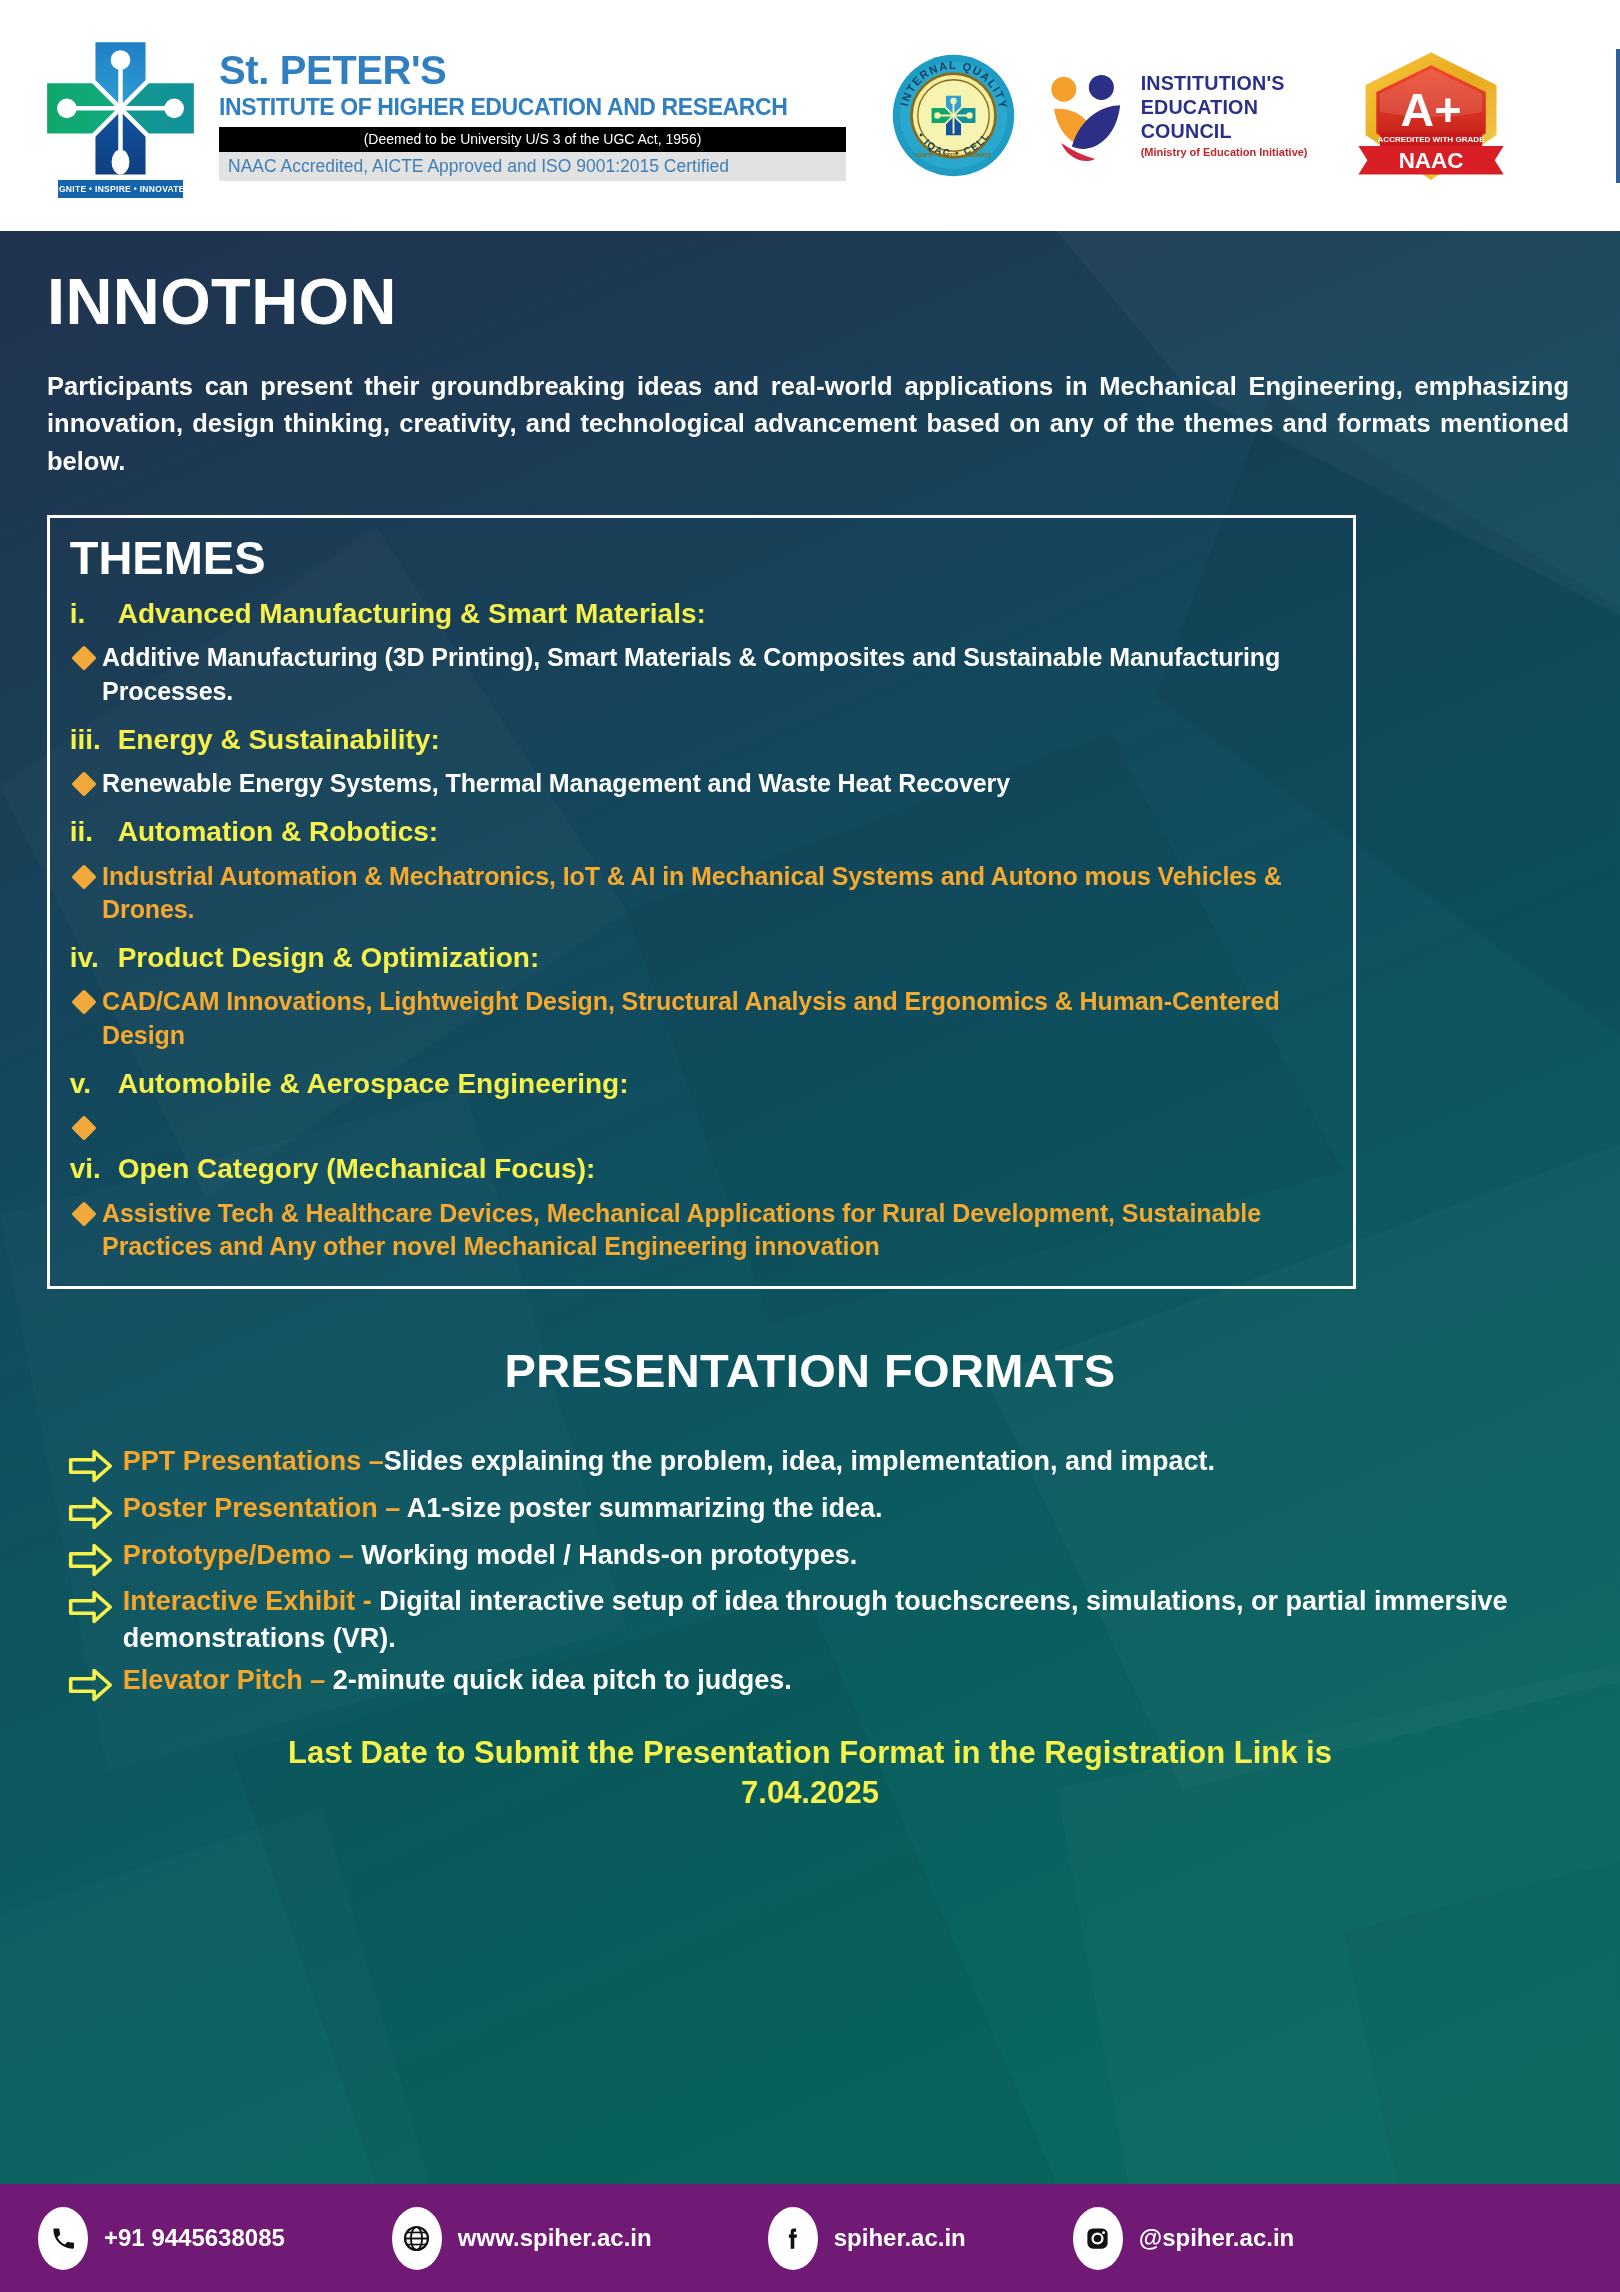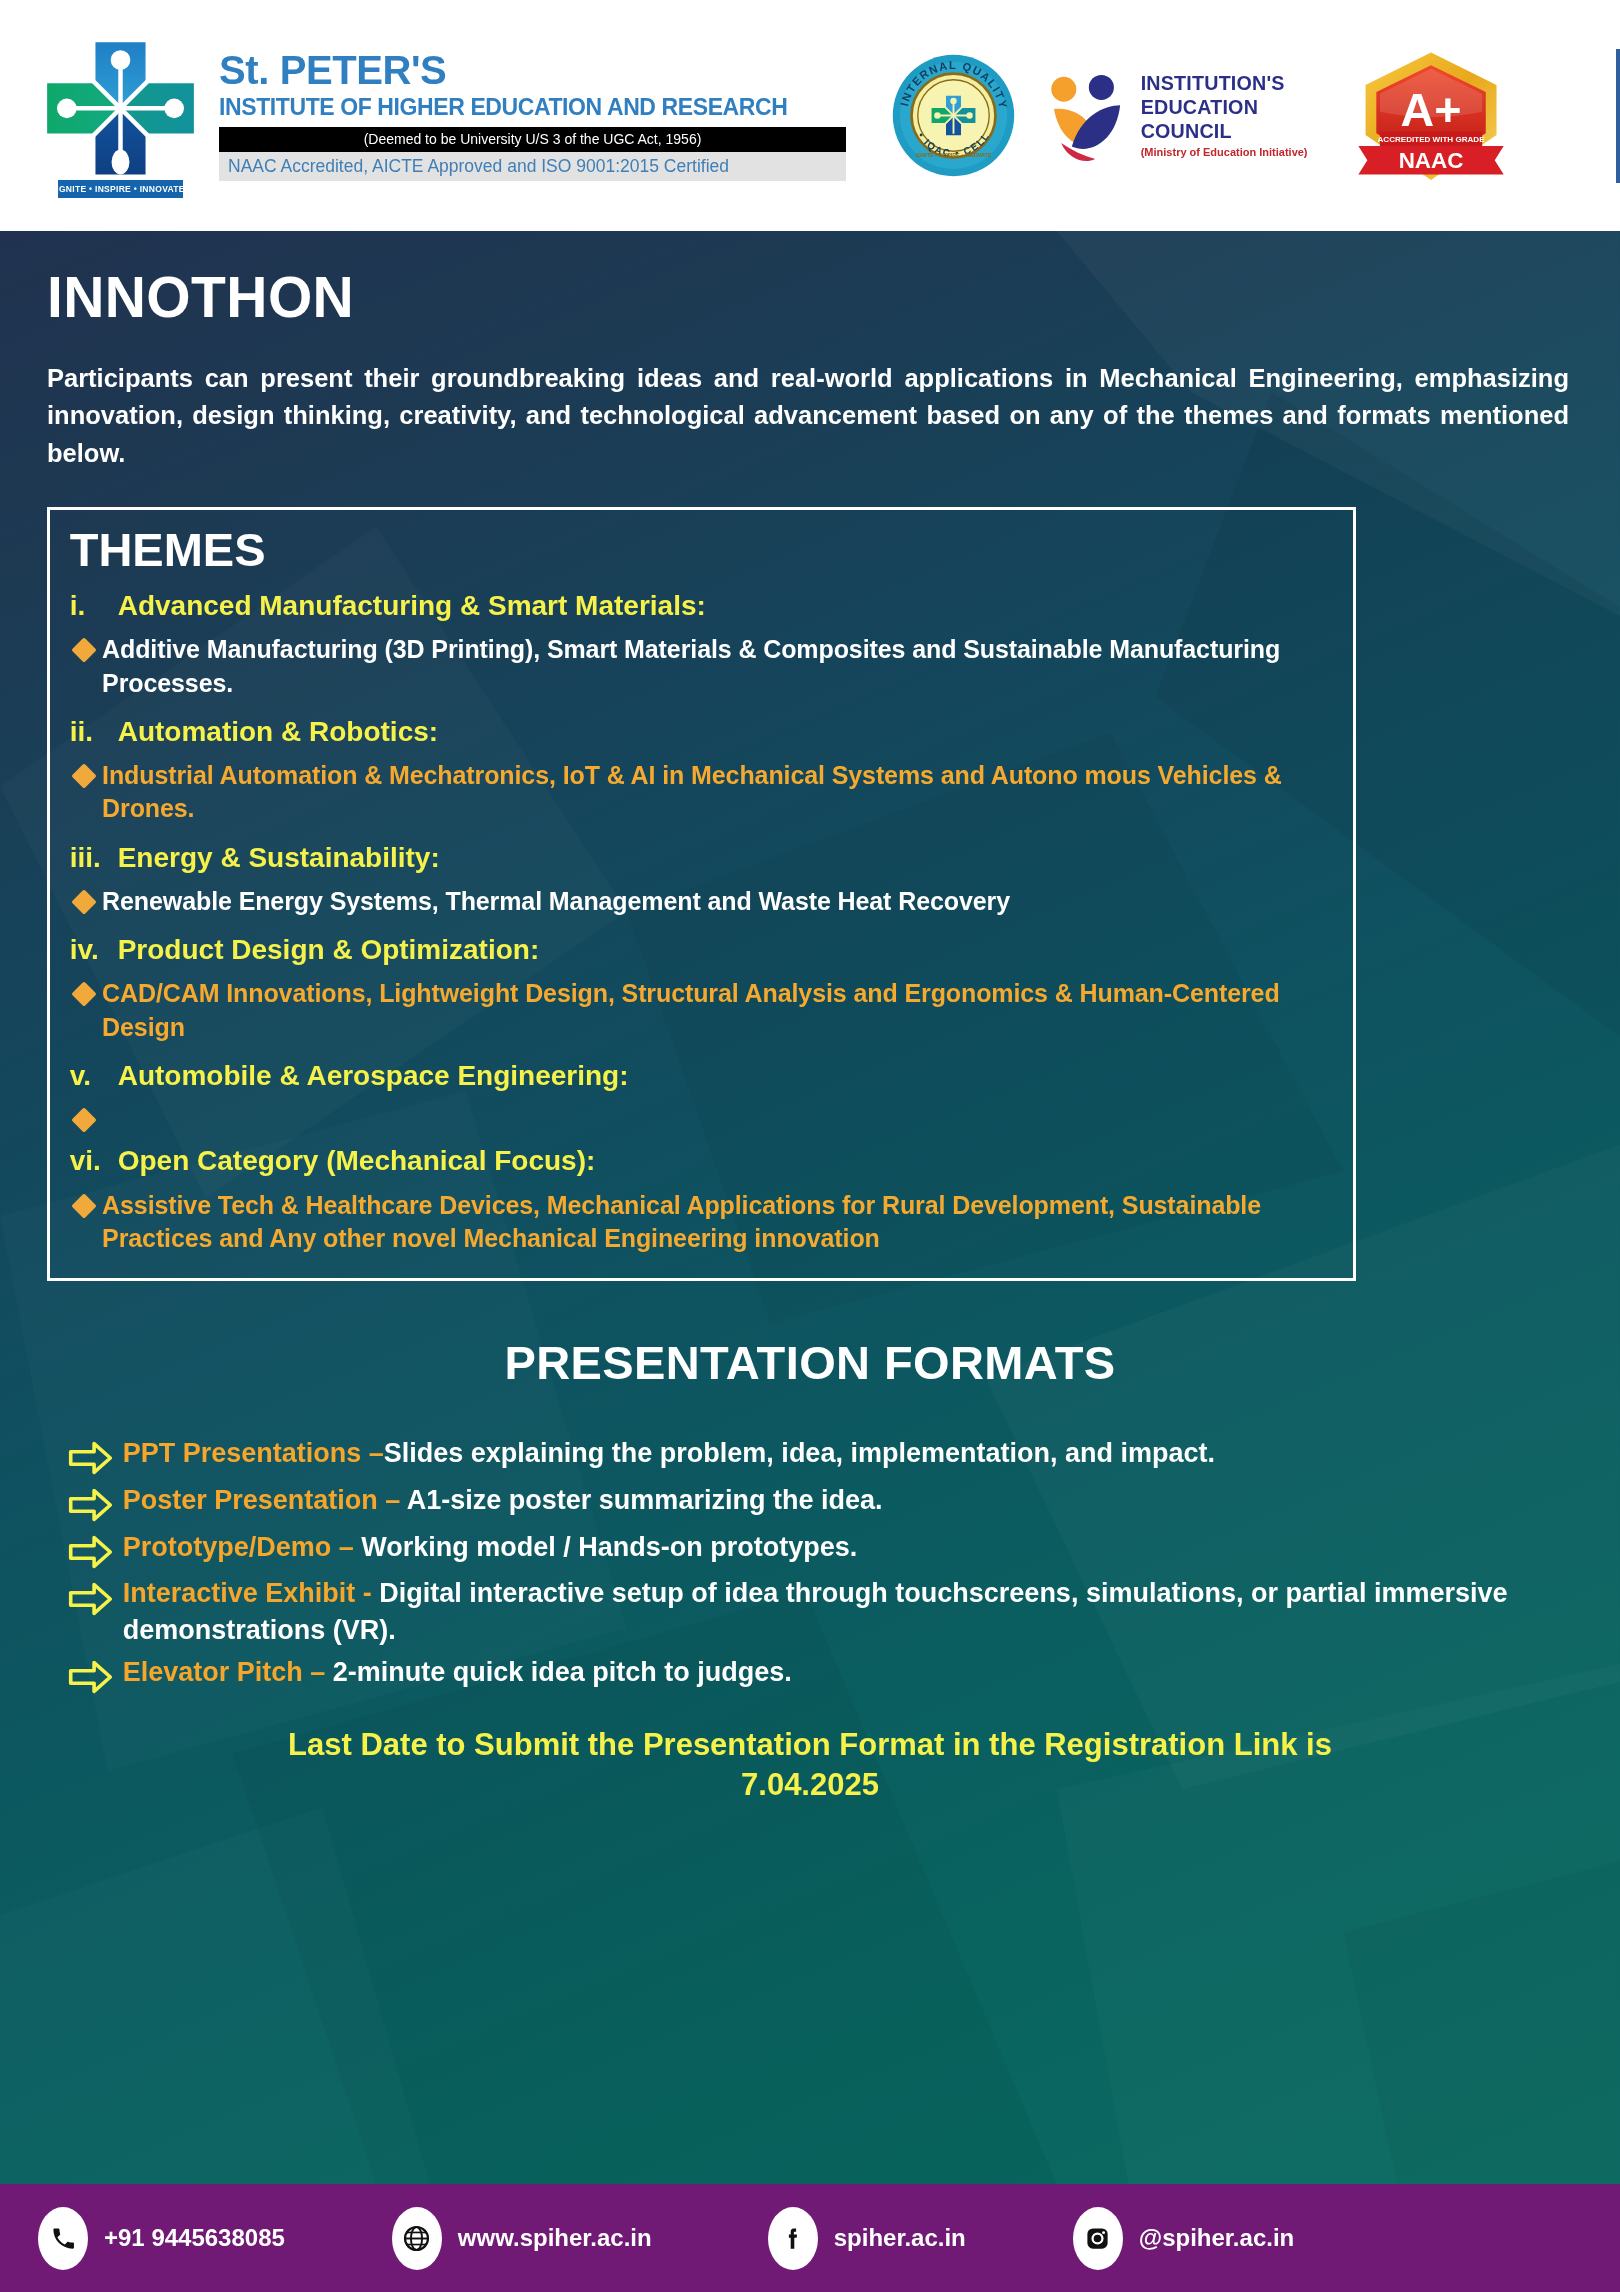--- a/index.html
+++ b/index.html
@@ -54,21 +54,21 @@
       linear-gradient(157deg,
         #20324f 0%, #1d3a53 14%, #15455b 30%,
         #0f5160 48%, #0b5b60 64%, #09635f 80%, #0a6b62 100%);
     overflow:hidden;
   }
   .facets { position:absolute; inset:0; }
 
   .content { position:relative; z-index:3; padding:0 47px; }
 
   .title-innothon {
-    font-size:57px; font-weight:bold; color:#ffffff; letter-spacing:0.4px;
+    font-size:65px; font-weight:bold; color:#ffffff; letter-spacing:0.4px;
     margin-top:38px; line-height:1;
   }
   .intro {
     margin-top:34px; font-size:25.5px; font-weight:bold; color:#ffffff;
     line-height:1.47; text-align:justify; width:1522px;
   }
 
   
   .themes-box {
     margin-top:35px; border:3.6px solid #ffffff; width:1309px;
@@ -280,37 +280,37 @@
           <span>Advanced Manufacturing &amp; Smart Materials:</span>
         </div>
         <div class="theme-item">
           <span class="diamond"></span>
           <span class="theme-body tb-white">Additive Manufacturing (3D Printing), Smart Materials &amp; Composites and Sustainable Manufacturing Processes.</span>
         </div>
       </div>
 
       <div>
         <div class="theme-head">
+          <span class="num">iii.</span>
+          <span>Energy &amp; Sustainability:</span>
+        </div>
+        <div class="theme-item">
+          <span class="diamond"></span>
+          <span class="theme-body tb-white">Renewable Energy Systems, Thermal Management and Waste Heat Recovery</span>
+        </div>
+      </div>
+
+      <div>
+        <div class="theme-head">
           <span class="num">ii.</span>
           <span>Automation &amp; Robotics:</span>
         </div>
         <div class="theme-item">
           <span class="diamond"></span>
           <span class="theme-body tb-gold">Industrial Automation &amp; Mechatronics, IoT &amp; AI in Mechanical Systems and Autono mous Vehicles &amp; Drones.</span>
-        </div>
-      </div>
-
-      <div>
-        <div class="theme-head">
-          <span class="num">iii.</span>
-          <span>Energy &amp; Sustainability:</span>
-        </div>
-        <div class="theme-item">
-          <span class="diamond"></span>
-          <span class="theme-body tb-white">Renewable Energy Systems, Thermal Management and Waste Heat Recovery</span>
         </div>
       </div>
 
       <div>
         <div class="theme-head">
           <span class="num">iv.</span>
           <span>Product Design &amp; Optimization:</span>
         </div>
         <div class="theme-item">
           <span class="diamond"></span>

